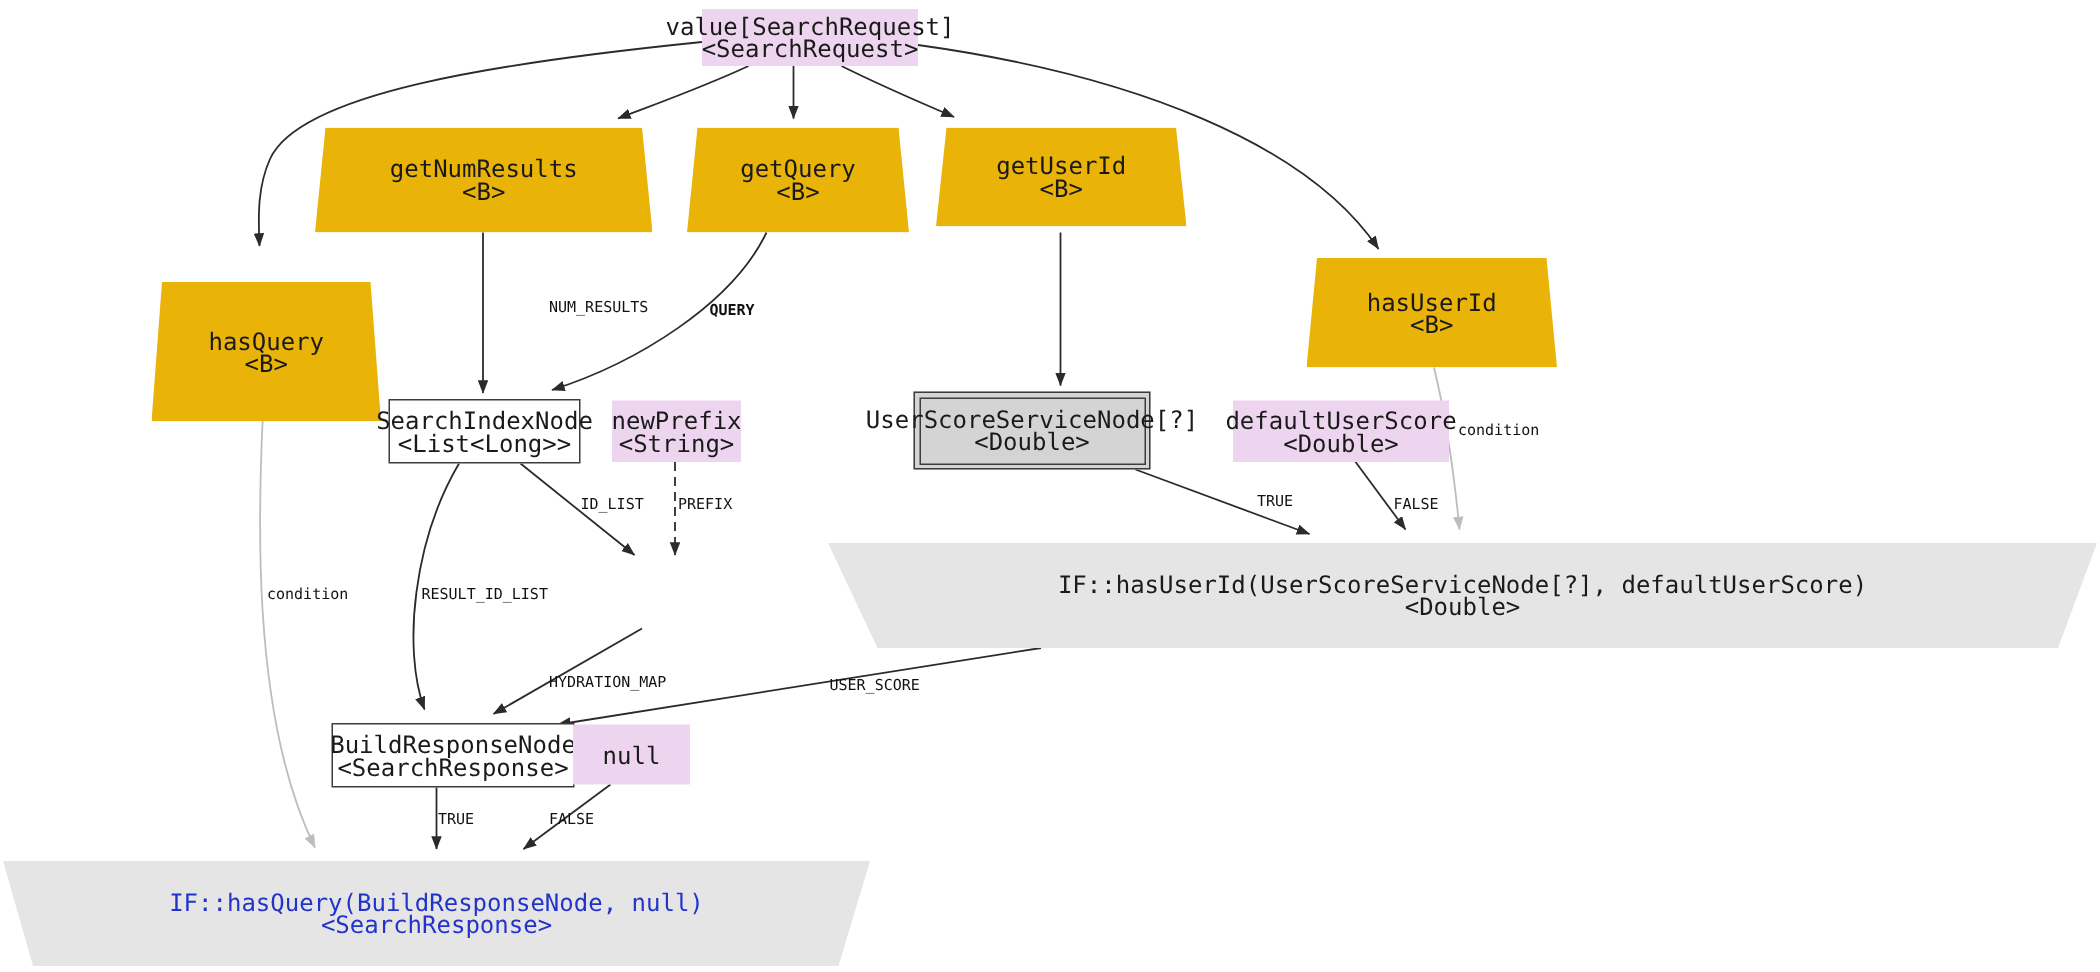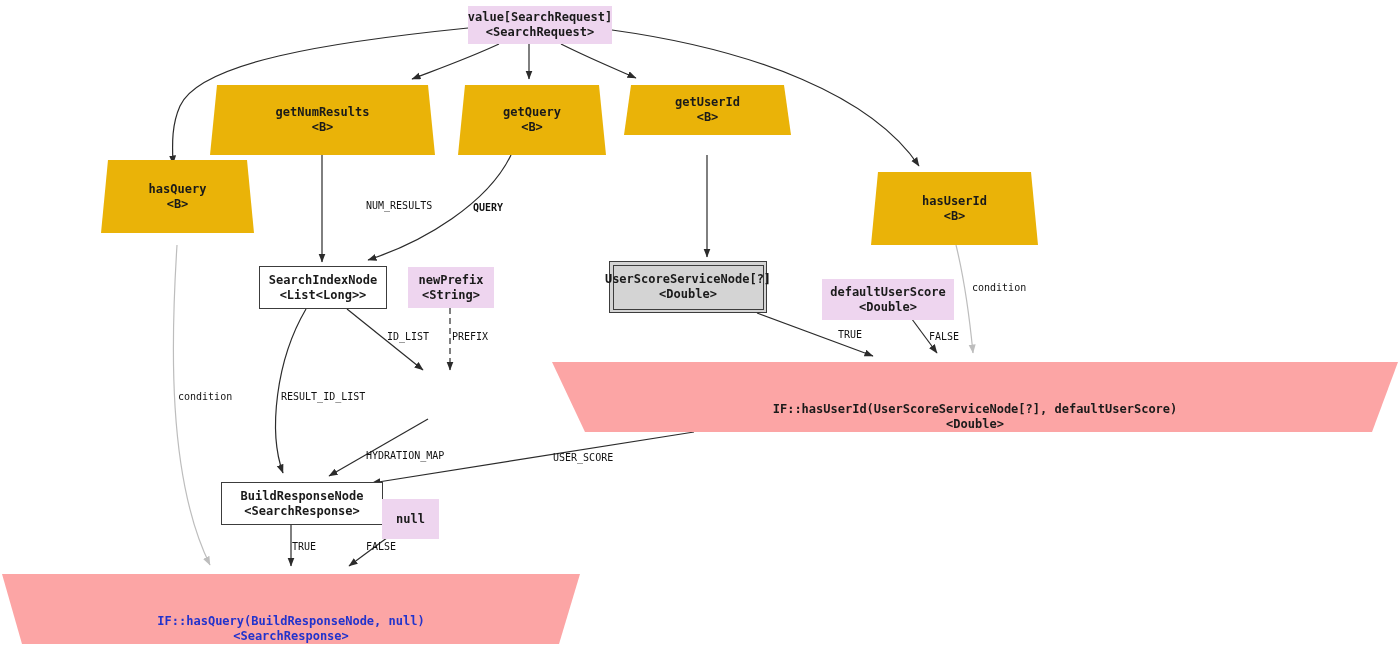--- a/index.html
+++ b/index.html
@@ -4,27 +4,27 @@
 <style>
   html,body{margin:0;padding:0;background:#ffffff;}
   .canvas{
     position:relative;width:1400px;height:648px;background:#ffffff;
     font-family:"DejaVu Sans Mono","Liberation Mono",monospace;
     overflow:hidden;
   }
   svg.edges{position:absolute;left:0;top:0;width:1400px;height:648px;}
   .node{
     position:absolute;display:flex;flex-direction:column;align-items:center;
-    justify-content:center;text-align:center;font-size:12px;line-height:15px;
-    color:#1a1a1a;white-space:nowrap;box-sizing:border-box;font-weight:bold;
+    justify-content:center;text-align:center;font-size:16px;line-height:15px;
+    color:#1a1a1a;white-space:nowrap;box-sizing:border-box;
   }
   .rect{background:#ffffff;border:1.4px solid #3c3c3c;text-align:right;}
   .pink{background:#eed5ef;}
   .trap{background:#eab308;clip-path:polygon(7px 0,calc(100% - 7px) 0,100% 100%,0 100%);}
-  .ifnode{background:#fca5a5;justify-content:flex-end;}
+  .ifnode{background:#e5e5e5;}
   .if-right{clip-path:polygon(0 0,100% 0,calc(100% - 26px) 100%,33px 100%);}
   .if-bottom{clip-path:polygon(0 0,100% 0,calc(100% - 21px) 100%,20px 100%);color:#2233cc;}
   .double-outer{background:#d4d4d4;border:1.4px solid #3c3c3c;padding:2.5px;}
   .double-inner{display:flex;flex-direction:column;align-items:center;justify-content:center;
     flex:1;align-self:stretch;border:1px solid #3c3c3c;}
   .edge-label{position:absolute;font-size:10px;line-height:12px;color:#111;white-space:nowrap;}
 </style>
 </head>
 <body>
 
@@ -72,26 +72,26 @@
   <div class="node trap" style="left:210px;top:85px;width:225px;height:70px;">
     <div>getNumResults</div>
     <div>&lt;B&gt;</div>
   </div>
 
   <div class="node trap" style="left:458px;top:85px;width:148px;height:70px;">
     <div>getQuery</div>
     <div>&lt;B&gt;</div>
   </div>
 
-  <div class="node trap" style="left:624px;top:85px;width:167px;height:50px;">
+  <div class="node trap" style="left:624px;top:85px;width:167px;height:66px;">
     <div>getUserId</div>
     <div>&lt;B&gt;</div>
   </div>
 
-  <div class="node trap" style="left:101px;top:160px;width:153px;height:73px;align-items:center;">
+  <div class="node trap" style="left:101px;top:188px;width:153px;height:93px;align-items:center;">
     <div>hasQuery</div>
     <div>&lt;B&gt;</div>
   </div>
 
   <div class="node trap" style="left:871px;top:172px;width:167px;height:73px;">
     <div>hasUserId</div>
     <div>&lt;B&gt;</div>
   </div>
 
   <div class="node rect" style="left:259px;top:266px;width:128px;height:43px;">
@@ -104,37 +104,37 @@
     <div>&lt;String&gt;</div>
   </div>
 
   <div class="node double-outer" style="left:609px;top:261px;width:158px;height:52px;">
     <div class="double-inner">
       <div>UserScoreServiceNode[?]</div>
       <div>&lt;Double&gt;</div>
     </div>
   </div>
 
-  <div class="node pink" style="left:822px;top:267px;width:132px;height:41px;margin-top:12px;">
+  <div class="node pink" style="left:822px;top:267px;width:144px;height:41px;">
     <div>defaultUserScore</div>
     <div>&lt;Double&gt;</div>
   </div>
 
 
   <div class="node ifnode if-right" style="left:552px;top:362px;width:846px;height:70px;">
     <div>IF::hasUserId(UserScoreServiceNode[?], defaultUserScore)</div>
     <div>&lt;Double&gt;</div>
   </div>
 
   <div class="node rect" style="left:221px;top:482px;width:162px;height:43px;">
     <div>BuildResponseNode</div>
     <div>&lt;SearchResponse&gt;</div>
   </div>
 
-  <div class="node pink" style="left:382px;top:483px;width:57px;height:40px;margin-top:16px;">
+  <div class="node pink" style="left:382px;top:483px;width:78px;height:40px;">
     <div>null</div>
   </div>
 
   <div class="node ifnode if-bottom" style="left:2px;top:574px;width:578px;height:70px;">
     <div>IF::hasQuery(BuildResponseNode, null)</div>
     <div>&lt;SearchResponse&gt;</div>
   </div>
 
   <div class="edge-label" style="left:325px;top:200px;padding-left:41px;">NUM_RESULTS</div>
   <div class="edge-label" style="left:473px;top:202px;font-weight:bold;">QUERY</div>

